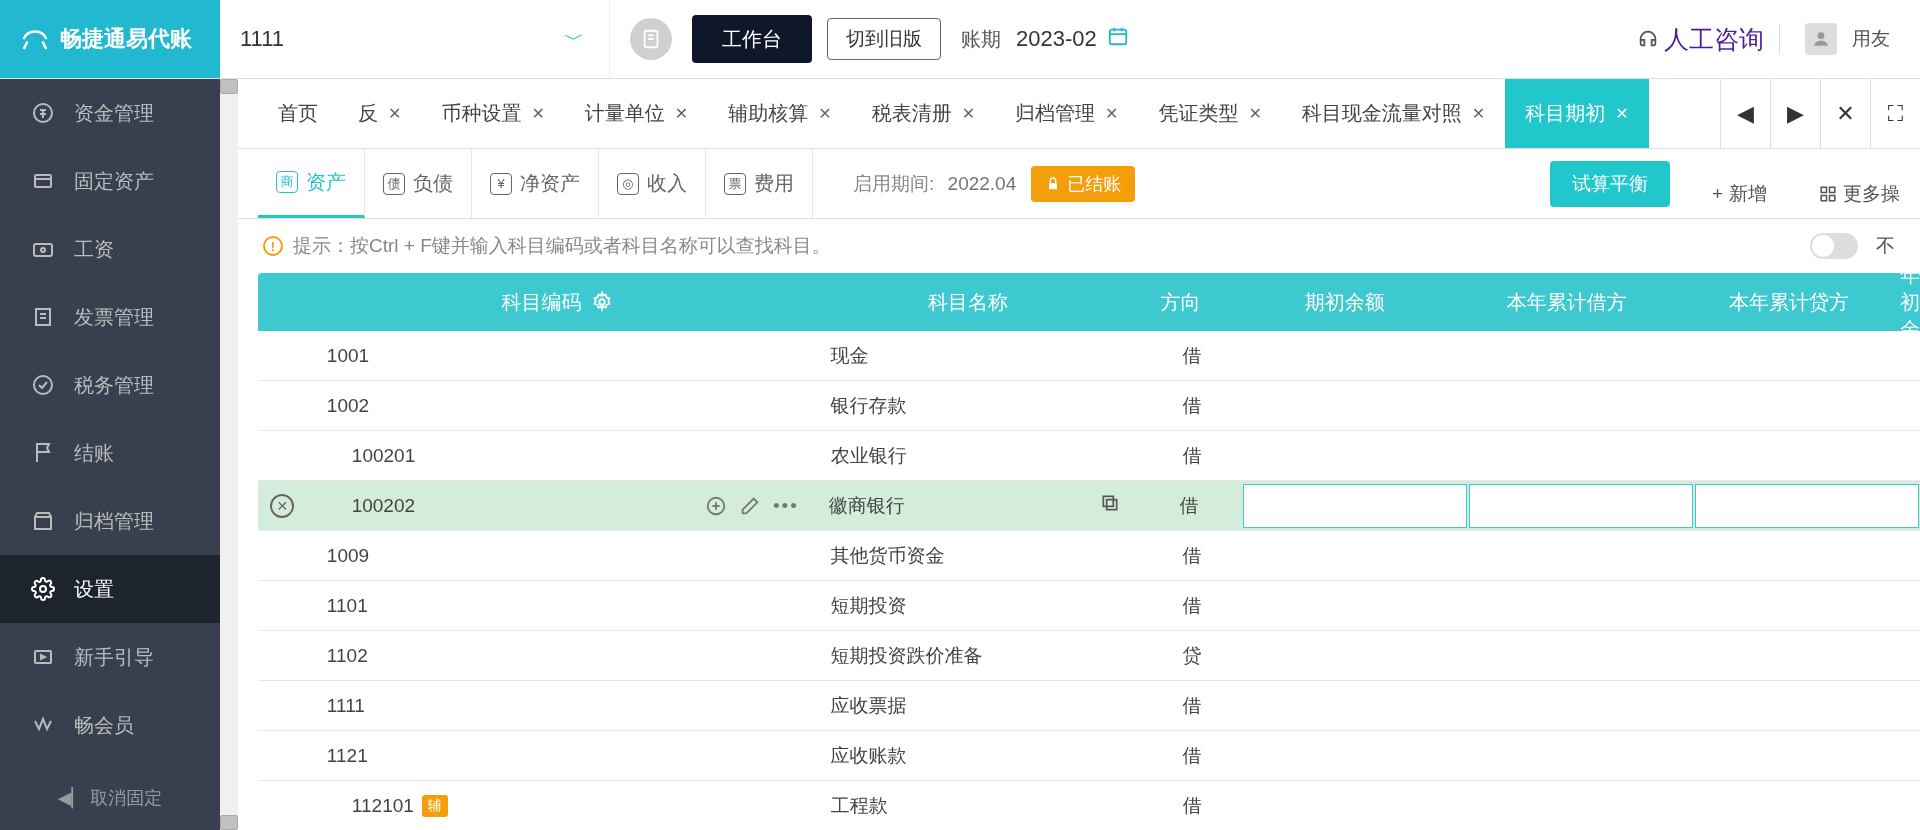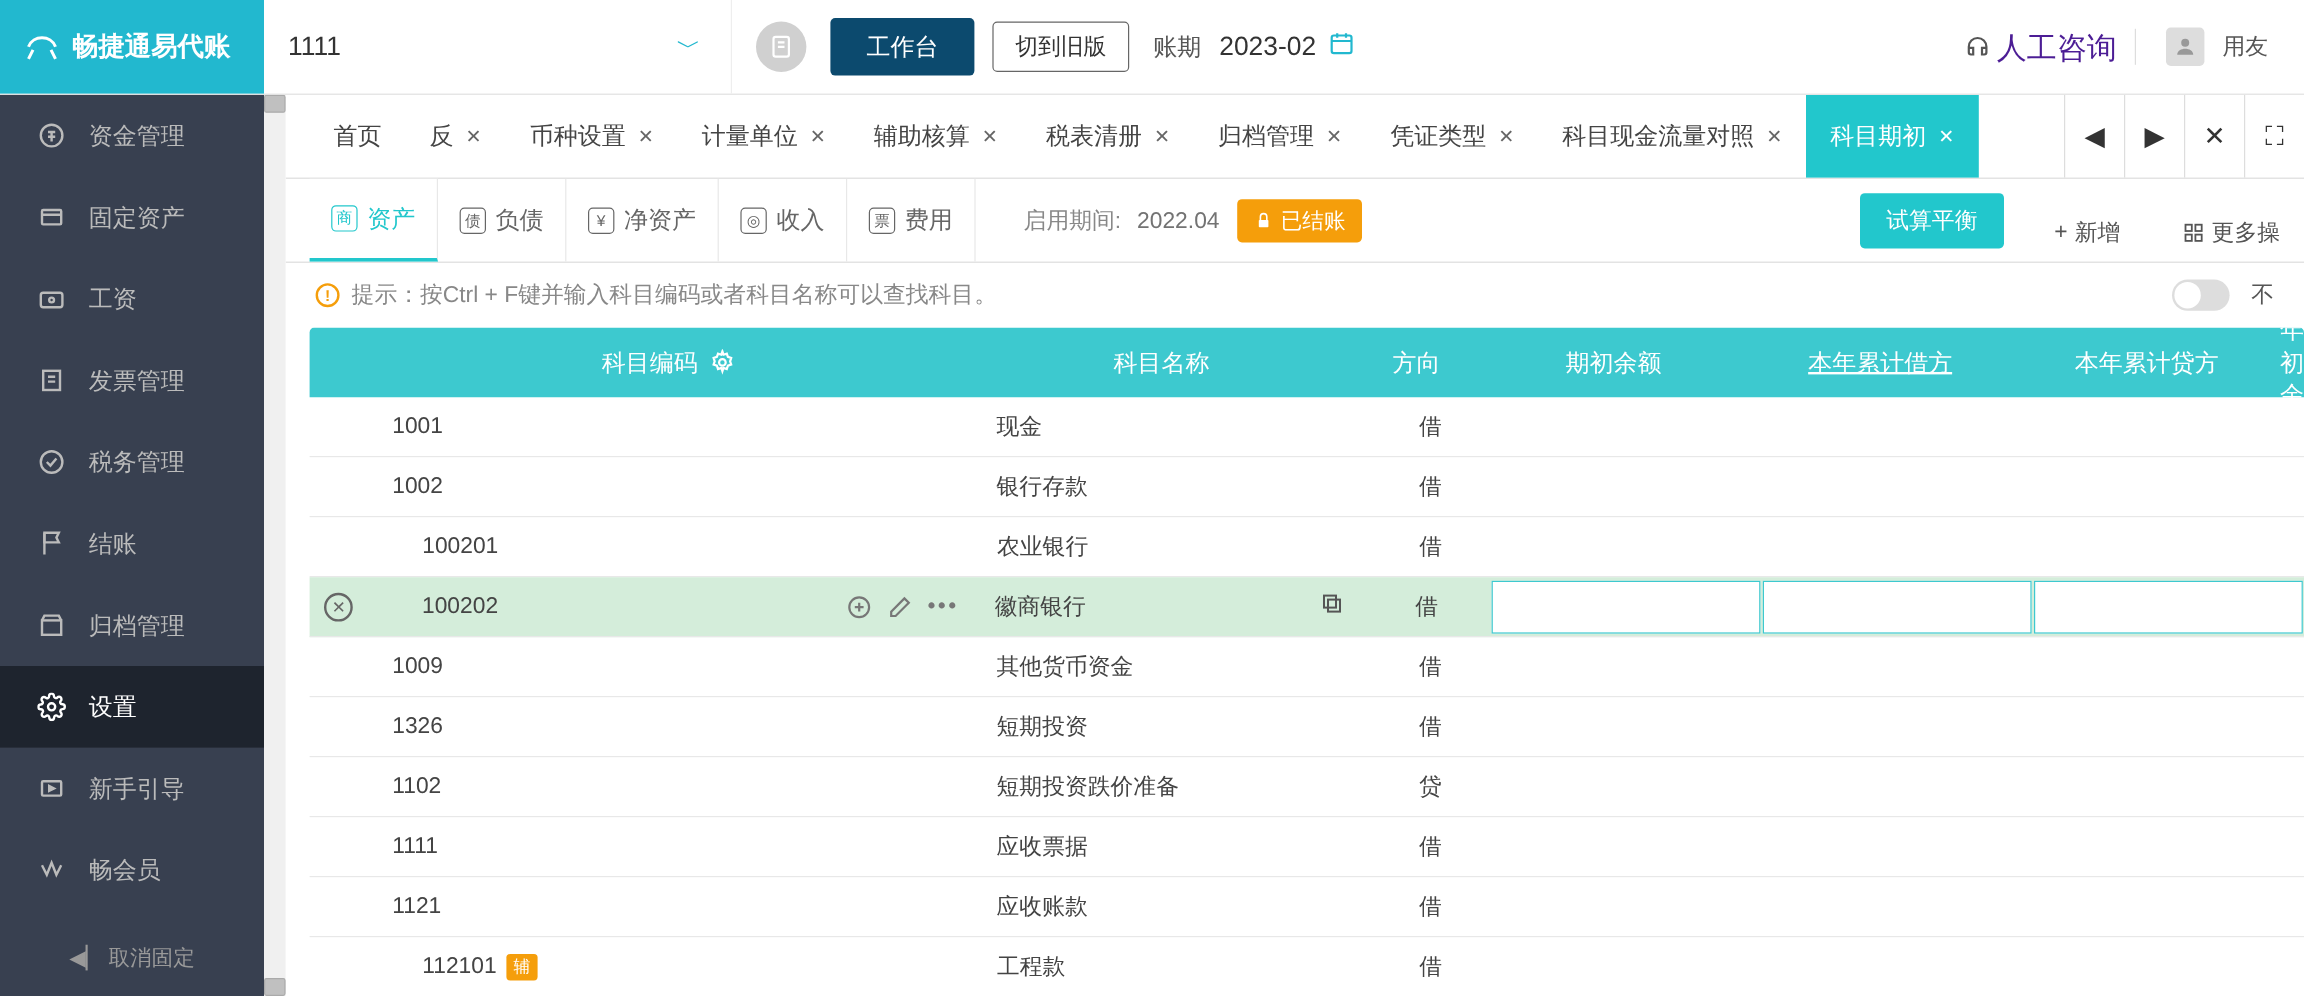--- a/index.html
+++ b/index.html
@@ -4,21 +4,21 @@
 <style>
 * { margin: 0; padding: 0; box-sizing: border-box; font-family: "Microsoft YaHei", sans-serif; }
 body { width: 1920px; height: 830px; overflow: hidden; background: #fff; display: flex; flex-direction: column; }
 .header { height: 79px; background: #fff; display: flex; align-items: center; border-bottom: 1px solid #e0e0e0; }
 .logo-area { width: 220px; height: 100%; background: #22b8cf; display: flex; align-items: center; padding-left: 20px; color: #fff; font-size: 22px; font-weight: bold; }
 .logo-area svg { margin-right: 10px; }
 .company-select { width: 390px; height: 100%; display: flex; align-items: center; padding: 0 20px; border-right: 1px solid #eee; position: relative; }
 .company-select input { width: 100%; font-size: 22px; color: #333; border: none; outline: none; }
 .company-select .chev { position: absolute; right: 25px; color: #22b8cf; font-size: 20px; }
 .doc-btn { width: 42px; height: 42px; border-radius: 50%; background: #d0d0d0; margin: 0 20px; display: flex; align-items: center; justify-content: center; color: #fff; }
-.workspace-btn { background: #0c4a6e; color: #fff; padding: 0 30px; height: 48px; display: flex; align-items: center; font-size: 20px; border-radius: 4px; margin-right: 15px; }
+.workspace-btn { background: #0f172a; color: #fff; padding: 0 30px; height: 48px; display: flex; align-items: center; font-size: 20px; border-radius: 4px; margin-right: 15px; }
 .switch-btn { border: 1.5px solid #666; padding: 0 18px; height: 42px; display: flex; align-items: center; font-size: 19px; color: #333; border-radius: 4px; margin-right: 20px; }
 .period-label { font-size: 20px; color: #555; margin-right: 15px; }
 .period-value { font-size: 22px; color: #333; margin-right: 10px; }
 .cal-icon { color: #22b8cf; font-size: 22px; }
 .header-right { margin-left: auto; display: flex; align-items: center; padding-right: 30px; gap: 15px; }
 .consult { display: flex; align-items: center; color: #4c1d95; font-size: 25px; gap: 5px; }
 .divider-v { width: 1px; height: 30px; background: #ddd; }
 .avatar { width: 32px; height: 32px; background: #ddd; border-radius: 4px; display: flex; align-items: center; justify-content: center; margin-left: 10px; }
 .username { font-size: 19px; color: #555; }
 .body { flex: 1; display: flex; overflow: hidden; }
@@ -54,21 +54,21 @@
 .tip-ic { color: #f59e0b; width: 20px; height: 20px; border: 2px solid #f59e0b; border-radius: 50%; display: flex; align-items: center; justify-content: center; font-size: 13px; font-weight: bold; }
 .tip-bar .toggle { margin-left: auto; width: 48px; height: 26px; background: #ddd; border-radius: 13px; position: relative; }
 .tip-bar .toggle::after { content: ''; position: absolute; left: 2px; top: 2px; width: 22px; height: 22px; background: #fff; border-radius: 50%; }
 .table-wrap { flex: 1; overflow: hidden; padding: 0 0 0 20px; }
 .thead { background: #3dc9cf; color: #fff; display: flex; height: 58px; align-items: center; font-size: 20px; border-radius: 4px 4px 0 0; }
 .th-check { width: 50px; }
 .th-code { width: 520px; text-align: center; display: flex; align-items: center; justify-content: center; gap: 10px; }
 .th-name { width: 330px; text-align: center; }
 .th-dir { width: 110px; text-align: center; }
 .th-bal { width: 230px; text-align: center; }
-.th-deb { width: 230px; text-align: center; text-decoration: underline; }
+.th-deb { width: 230px; text-align: center; }
 .th-cre { width: 230px; text-align: center; }
 .th-last { flex: 1; text-align: center; }
 .gear { width: 22px; height: 22px; }
 .trow { display: flex; height: 50px; align-items: center; border-bottom: 1px solid #e8e8e8; font-size: 19px; color: #444; }
 .trow.selected { background: #d4edda; }
 .td-check { width: 50px; display: flex; align-items: center; justify-content: center; }
 .td-code { width: 520px; padding-left: 20px; display: flex; align-items: center; }
 .td-code.indent { padding-left: 45px; }
 .td-name { width: 330px; padding-left: 15px; display: flex; align-items: center; }
 .td-dir { width: 110px; text-align: center; }
@@ -450,21 +450,21 @@
             </div>
     <div class="td-dir">借</div>
     <div class="td-bal"></div>
     <div class="td-deb"></div>
     <div class="td-cre"></div>
     <div style="flex:1"></div>
   </div>
           <div class="trow">
     <div class="td-check"></div>
     <div class="td-code ">
-              <span>1326</span>
+              <span>1101</span>
             </div>
     <div class="td-name">
               <span>短期投资</span>
             </div>
     <div class="td-dir">借</div>
     <div class="td-bal"></div>
     <div class="td-deb"></div>
     <div class="td-cre"></div>
     <div style="flex:1"></div>
   </div>

